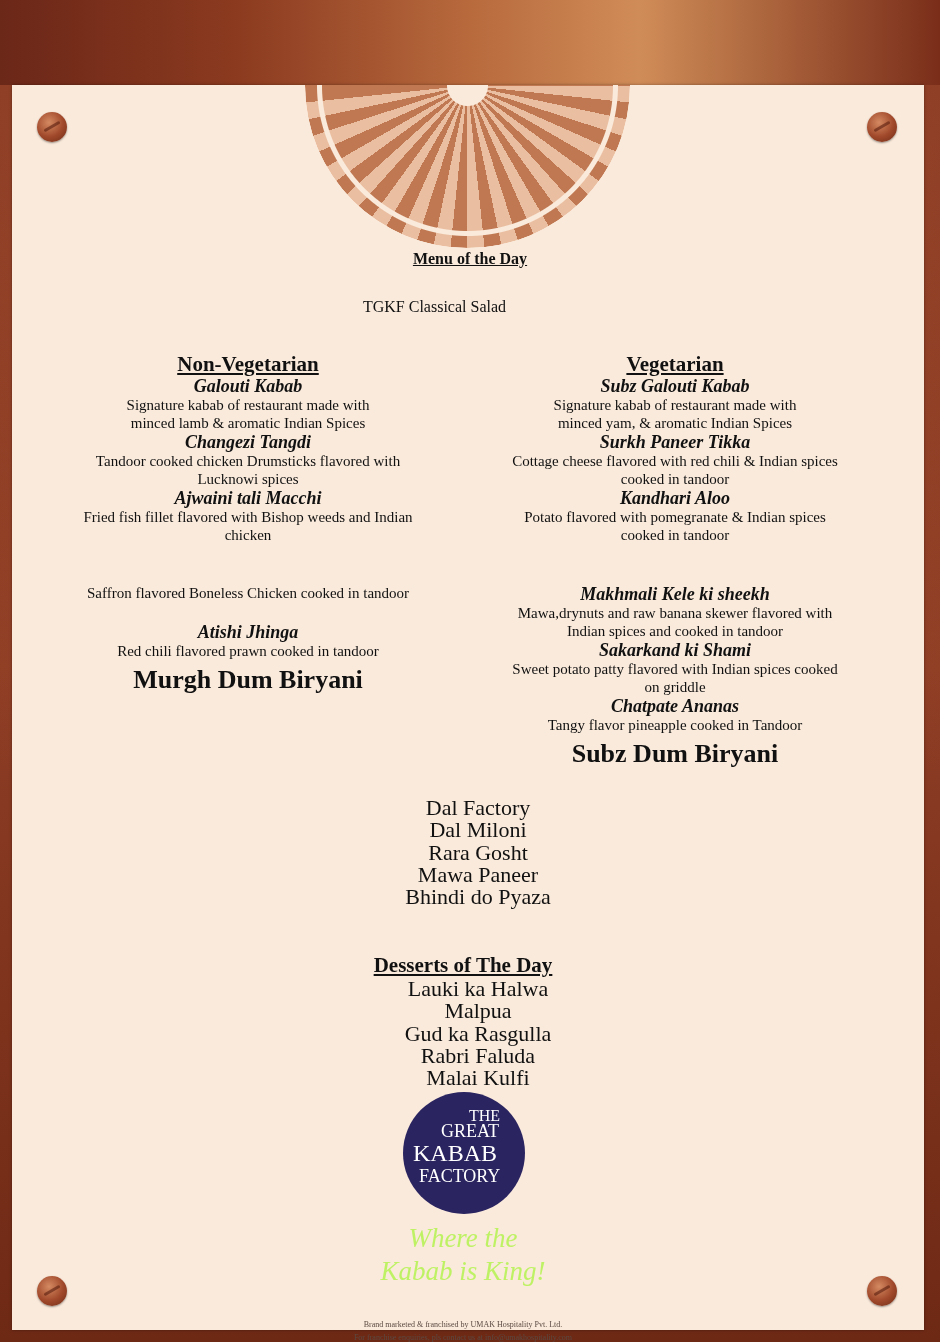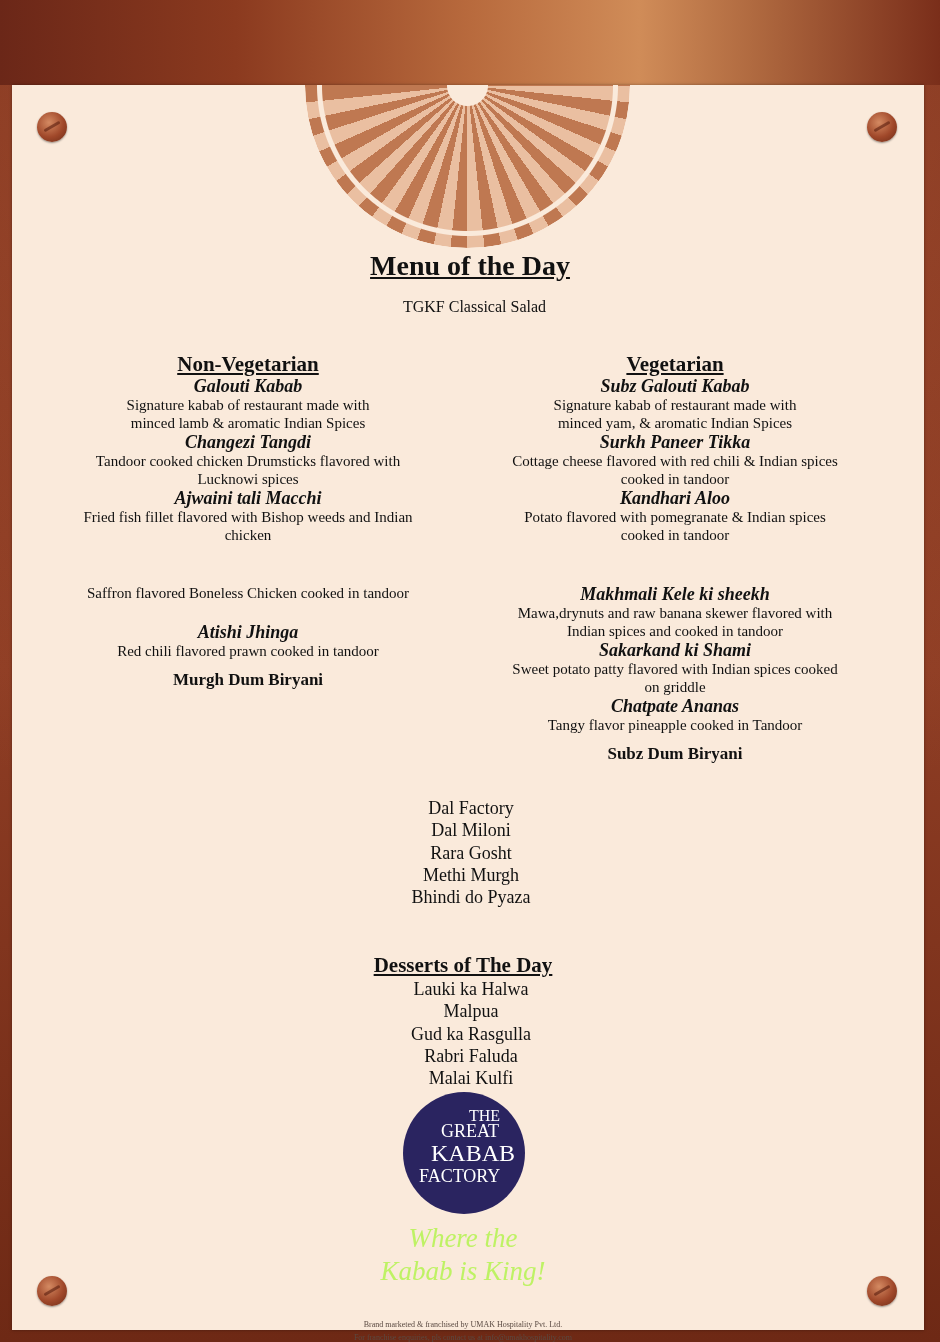--- a/index.html
+++ b/index.html
@@ -40,42 +40,42 @@
     position:absolute; width:30px; height:30px; border-radius:50%;
     background: radial-gradient(circle at 40% 35%, #d48a62 0%, #a0482a 55%, #6a2a16 100%);
     box-shadow: 0 1px 2px rgba(0,0,0,0.4);
   }
   .rivet::after {
     content:""; position:absolute; left:6px; top:13px; width:18px; height:3px;
     background:rgba(90,30,15,0.6); transform:rotate(-30deg); border-radius:2px;
   }
   .c { position:absolute; text-align:center; }
   .title {
-    left:0; width:940px; top:250px; font-size:28px; font-weight:bold;
+    left:0; width:940px; top:250px; font-size:16px; font-weight:bold;
   }
   .title span, .section-h span { text-decoration:underline; }
-  .salad { left:0; width:869px; top:298px; font-size:16px;margin-left:40px; }
+  .salad { left:0; width:869px; top:298px; font-size:16px; }
   .col { position:absolute; width:430px; text-align:center; }
   .col.left { left:33px; }
   .col.right { left:460px; }
   .section-h { font-size:21px; font-weight:bold; line-height:24px; }
   .item-name { font-size:18px; font-weight:bold; line-height:20px;font-style:italic; }
   .item-desc { font-size:15px; line-height:18px; }
-  .biryani { font-size:17px; font-weight:bold; line-height:24px; }
-  .list { left:8px; width:926px; font-size:18px; line-height:22.3px; }
+  .biryani { font-size:26px; font-weight:bold; line-height:24px; }
+  .list { left:15px; width:926px; font-size:22px; line-height:22.3px; }
   .desserts-h { left:0; width:926px; top:953px; font-size:21px; font-weight:bold; }
   .desserts-h span { text-decoration:underline; }
   .logo {
     position:absolute; left:403px; top:1092px; width:122px; height:122px; border-radius:50%;
     background:#2a2460; color:#ffffff; text-align:center;
     font-family:"Liberation Serif", serif;
   }
   .logo .l1 { position:absolute; left:66px; top:16px; font-size:16px; line-height:16px; }
   .logo .l2 { position:absolute; left:38px; top:30px; font-size:18px; line-height:18px; }
-  .logo .l3 { position:absolute; left:28px; top:48px; font-size:24px; line-height:26px; }
+  .logo .l3 { position:absolute; left:10px; top:48px; font-size:24px; line-height:26px; }
   .logo .l4 { position:absolute; left:16px; top:74px; font-size:18px; line-height:20px; }
   .tagline {
     left:0; width:926px; top:1222px; font-size:27px; line-height:33px;
     font-style:italic; color:#bef264;
   }
   .footer {
     left:0; width:926px; top:1298px; font-size:8px; line-height:13px; color:#5a4a42;margin-top:20px;
   }
 </style>
 </head>
@@ -160,21 +160,21 @@
     <div class="item-name">Chatpate  Ananas</div>
     <div class="item-desc">Tangy flavor pineapple cooked in Tandoor</div>
   </div>
   <div class="biryani" style="margin-top:8px;">Subz Dum Biryani</div>
 </div>
 
 <div class="c list" style="top:797px;">
   <div>Dal Factory</div>
   <div>Dal Miloni</div>
   <div>Rara Gosht</div>
-  <div>Methi Murgh</div>
+  <div>Mawa Paneer</div>
   <div>Bhindi do Pyaza</div>
 </div>
 
 <div class="c desserts-h"><span>Desserts of The Day</span></div>
 <div class="c list" style="top:978px;">
   <div>Lauki ka Halwa</div>
   <div>Malpua</div>
   <div>Gud ka Rasgulla</div>
   <div>Rabri Faluda</div>
   <div>Malai Kulfi</div>

